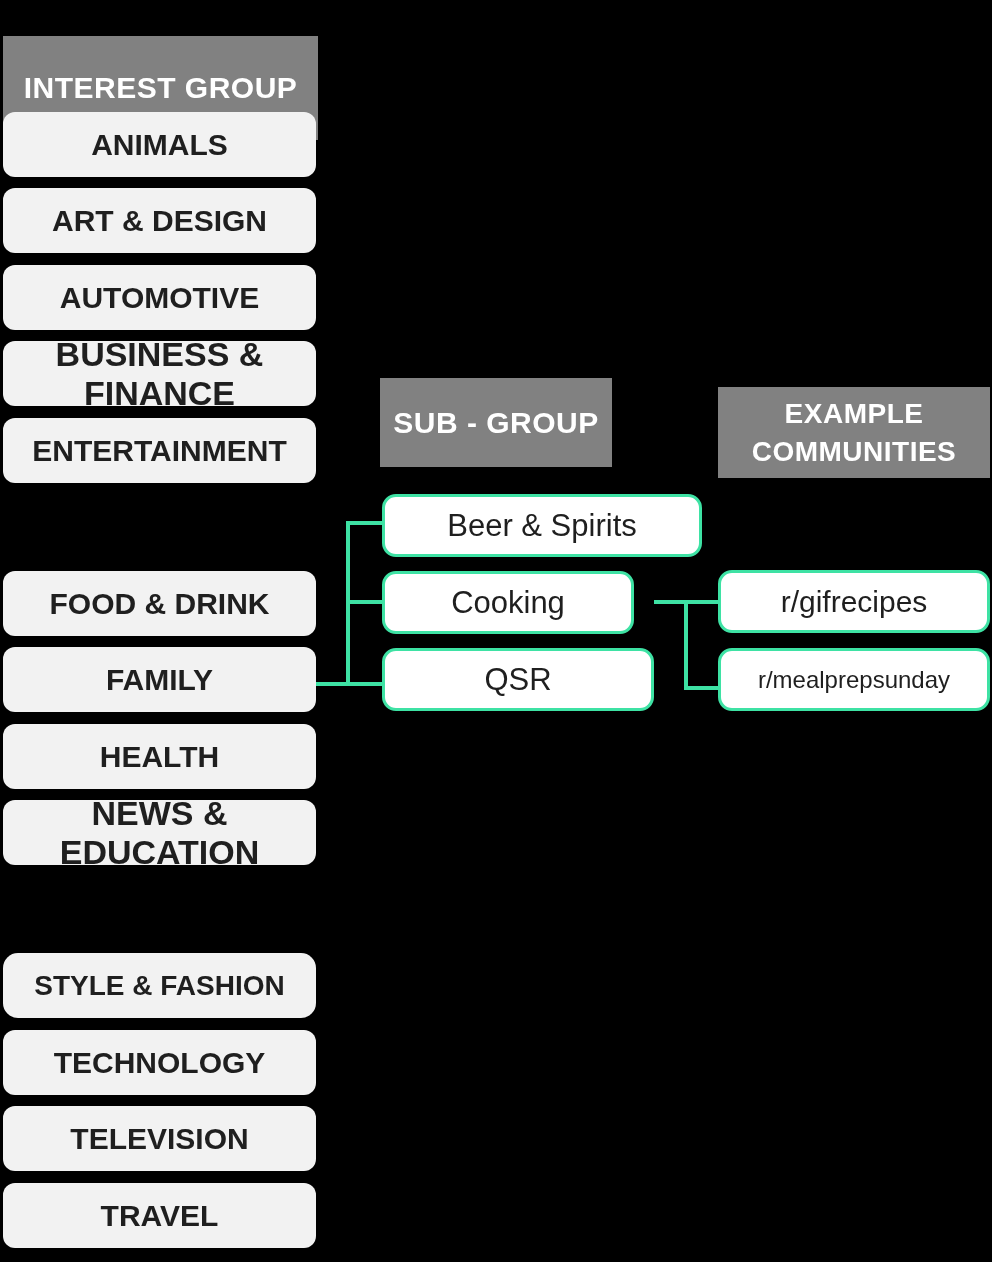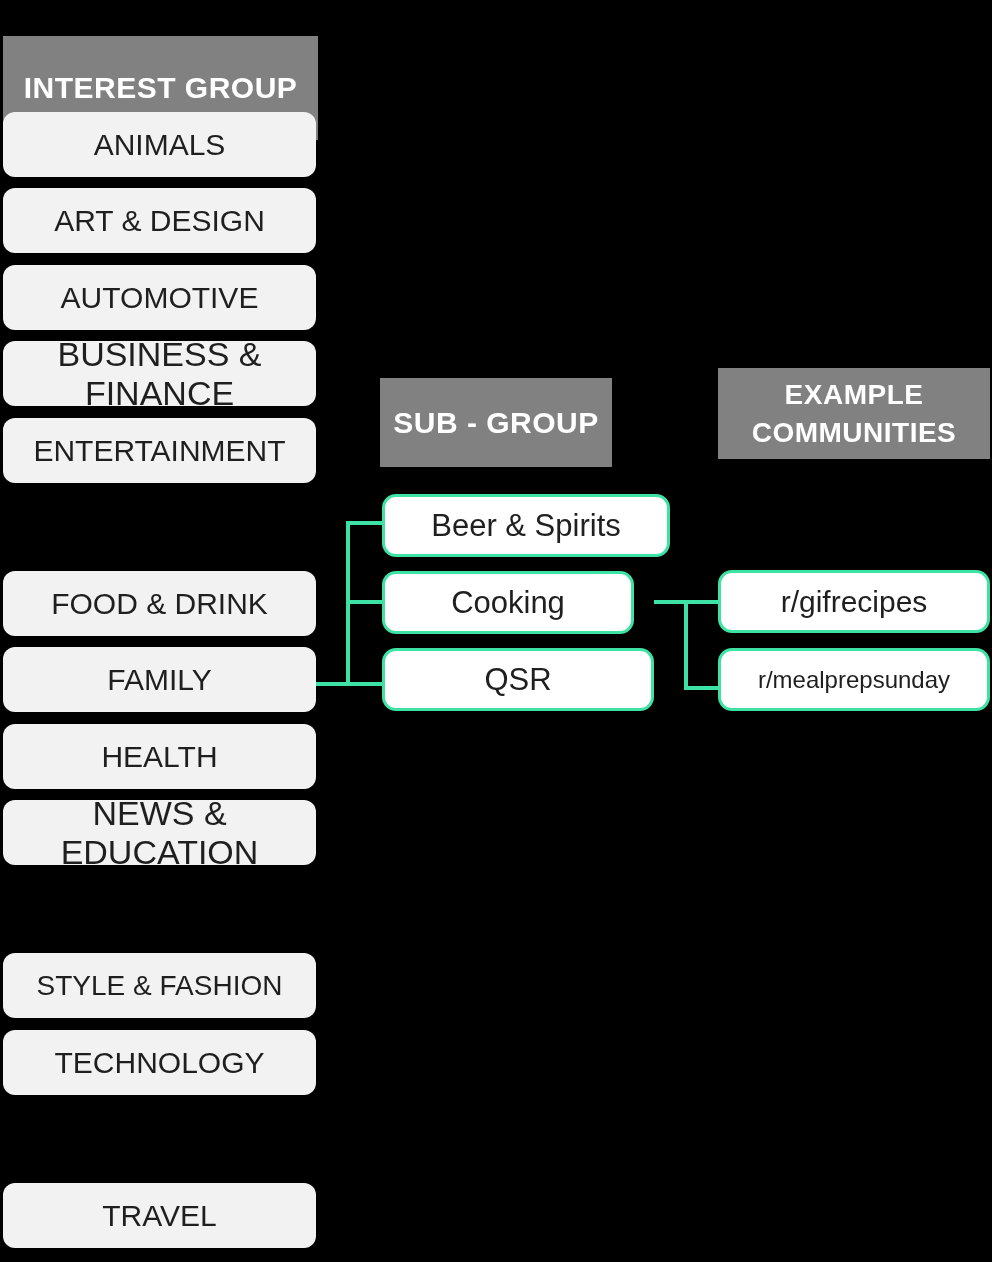--- a/index.html
+++ b/index.html
@@ -16,58 +16,59 @@
     text-align:center;box-sizing:border-box;
     white-space:pre-line;
   }
   .hdr{
     background:#818181;color:#ffffff;
     font-weight:700;letter-spacing:0.5px;
   }
   .cat{
     left:3px;width:313px;height:65px;
     background:#f2f2f2;border-radius:12px;
-    color:#1f1f1f;font-weight:400;font-size:30px;
+    color:#1f1f1f;font-weight:700;font-size:30px;
   }
   .fs26{font-size:34px;}
   .fs22{font-size:22px;line-height:1.25;}
   .fs28{font-size:28px;}
   .node{
     background:#ffffff;
     border:3px solid #3ee2a4;border-radius:14px;
     color:#1f1f1f;font-weight:400;
   }
   .line{position:absolute;background:#3ee2a4;}
 </style>
 </head>
 <body>
 
 <div id="canvas">
 
   <div class="box hdr" style="left:3px;top:4px;width:315px;height:104px;font-size:30px;margin-top:32px;">INTEREST GROUP</div>
 
   <div class="box hdr" style="left:380px;top:378px;width:232px;height:89px;font-size:30px;">SUB - GROUP</div>
 
-  <div class="box hdr" style="left:718px;top:368px;width:272px;height:91px;font-size:28px;line-height:1.35;">EXAMPLE
+  <div class="box hdr" style="left:718px;top:387px;width:272px;height:91px;font-size:28px;line-height:1.35;">EXAMPLE
 COMMUNITIES</div>
 
   <div class="box cat" style="top:112px;">ANIMALS</div>
   <div class="box cat" style="top:188px;">ART &amp; DESIGN</div>
   <div class="box cat" style="top:265px;">AUTOMOTIVE</div>
   <div class="box cat fs26" style="top:341px;">BUSINESS &amp; FINANCE</div>
   <div class="box cat" style="top:418px;">ENTERTAINMENT</div>
   <div class="box cat" style="top:571px;">FOOD &amp; DRINK</div>
   <div class="box cat" style="top:647px;">FAMILY</div>
   <div class="box cat" style="top:724px;">HEALTH</div>
   <div class="box cat fs26" style="top:800px;">NEWS &amp; EDUCATION</div>
-  <div class="box cat fs28" style="top:953px;">STYLE &amp; FASHION</div>
+  <div class="box cat fs28" style="top:953px;border-radius:15px;">STYLE &amp; FASHION</div>
   <div class="box cat" style="top:1030px;">TECHNOLOGY</div>
+  <div class="box cat" style="top:1106px;">TELEVISION</div>
   <div class="box cat" style="top:1183px;">TRAVEL</div>
 
-  <div class="box node" style="left:382px;top:494px;width:288px;height:63px;font-size:31px;">Beer &amp; Spirits</div>
+  <div class="box node" style="left:382px;top:494px;width:320px;height:63px;font-size:31px;">Beer &amp; Spirits</div>
   <div class="box node" style="left:382px;top:571px;width:252px;height:63px;font-size:31px;">Cooking</div>
   <div class="box node" style="left:382px;top:648px;width:272px;height:63px;font-size:31px;">QSR</div>
 
   <div class="box node" style="left:718px;top:570px;width:272px;height:63px;font-size:30px;">r/gifrecipes</div>
   <div class="box node" style="left:718px;top:648px;width:272px;height:63px;font-size:24px;">r/mealprepsunday</div>
 
   <div class="line" style="left:316px;top:682px;width:66px;height:4px;"></div>
   <div class="line" style="left:346px;top:521px;width:4px;height:165px;"></div>
   <div class="line" style="left:350px;top:521px;width:32px;height:4px;"></div>
   <div class="line" style="left:350px;top:600px;width:32px;height:4px;"></div>

